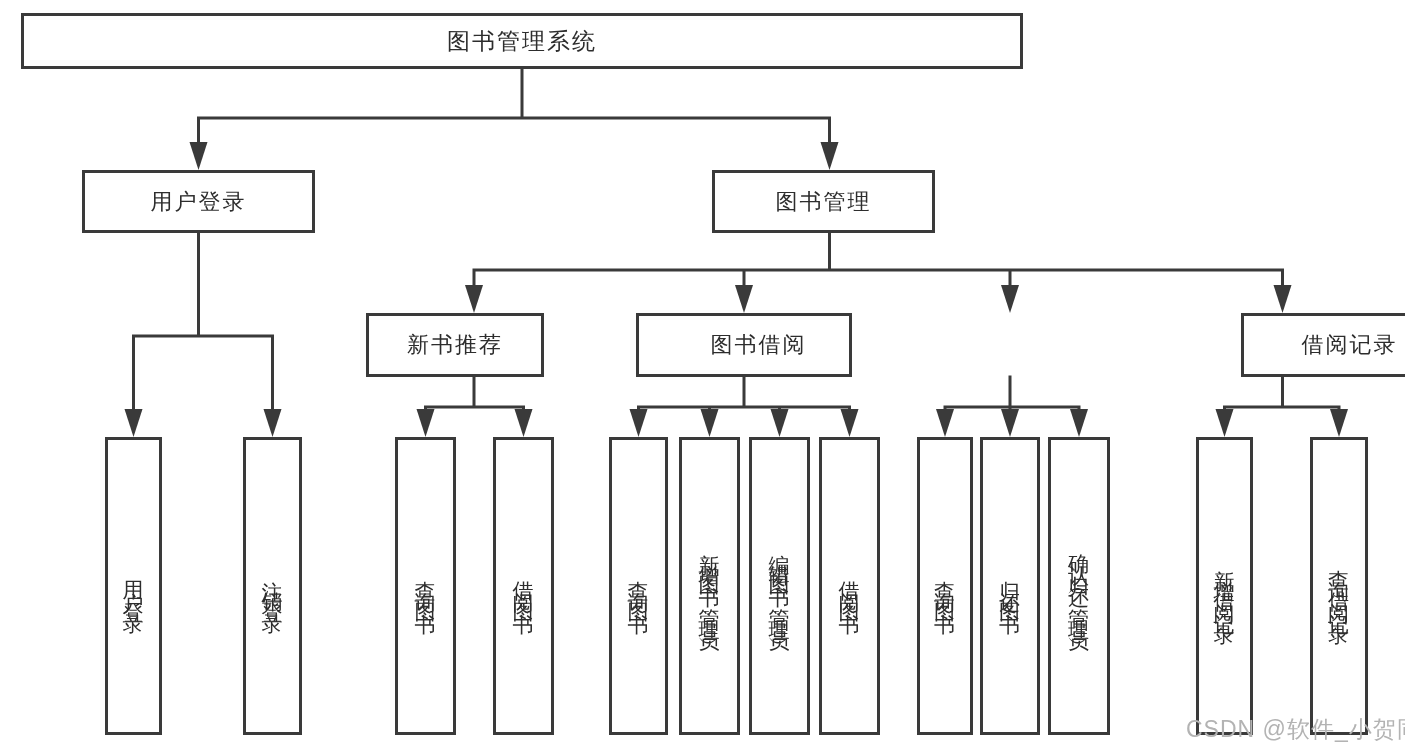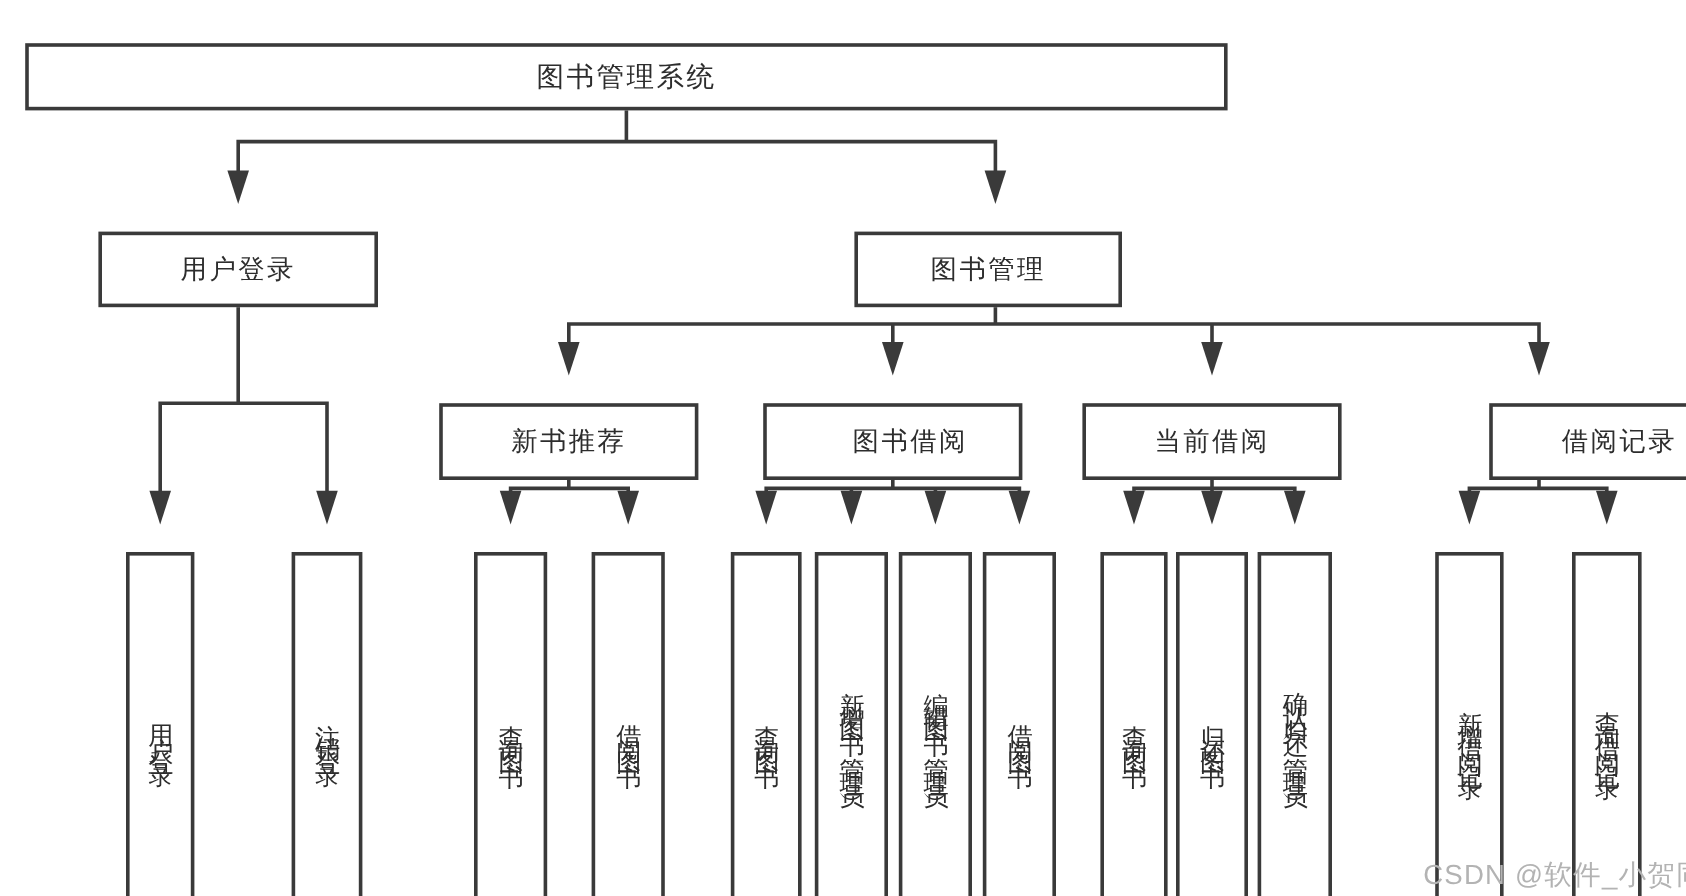--- a/index.html
+++ b/index.html
@@ -14,21 +14,20 @@
   .node{
     position:absolute;
     box-sizing:border-box;
     background:#ffffff;
     border:3px solid #3a3a3a;
     display:flex;
     align-items:center;
     justify-content:center;
     color:#2d2d2d;
     z-index:2;
-    margin-top:23px;
   }
   .hnode{font-size:22px;letter-spacing:2px;}
   .rootnode{font-size:23px;letter-spacing:2px;}
   .vnode{z-index:2;}
   .vnode .vtext{
     writing-mode:vertical-rl;
     text-orientation:mixed;
     font-size:21px;
     letter-spacing:11px;
     line-height:1;
@@ -77,28 +76,25 @@
     <span>图书管理系统</span>
   </div>
 
   <div class="node hnode" style="left:82px;top:170px;width:233px;height:63px;">
     <span>用户登录</span>
   </div>
   <div class="node hnode" style="left:712px;top:170px;width:223px;height:63px;">
     <span>图书管理</span>
   </div>
 
-  <div class="node hnode" style="left:366px;top:313px;width:216px;height:64px;">
+  <div class="node hnode" style="left:366px;top:313px;width:178px;height:64px;">
     <span>新书推荐</span>
   </div>
   <div class="node hnode" style="left:636px;top:313px;width:216px;height:64px;padding-left:29px;">
     <span>图书借阅</span>
-  </div>
-  <div class="node hnode" style="left:902px;top:313px;width:216px;height:64px;">
-    <span>当前借阅</span>
   </div>
   <div class="node hnode" style="left:1241px;top:313px;width:217px;height:64px;">
     <span>借阅记录</span>
   </div>
 
   <div class="node vnode" style="left:105px;top:437px;width:57px;height:298px;">
     <span class="vtext">用户登录</span>
   </div>
   <div class="node vnode" style="left:243px;top:437px;width:59px;height:298px;">
     <span class="vtext">注销登录</span>

